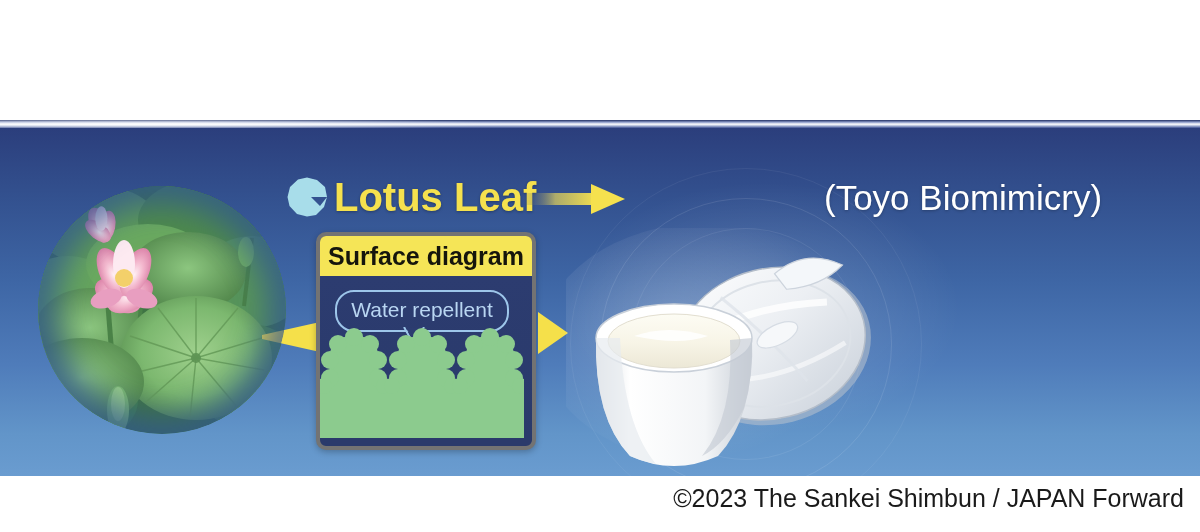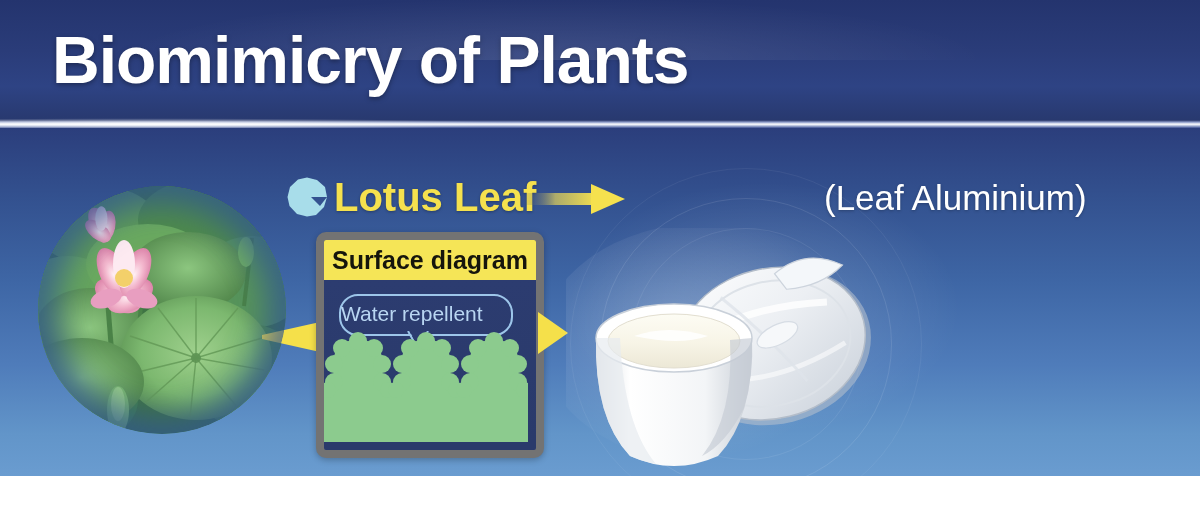--- a/index.html
+++ b/index.html
@@ -100,38 +100,38 @@
   }
   .company-label{
     position:absolute;left:824px;top:173px;
     color:#ffffff;font-size:35px;line-height:50px;font-weight:normal;white-space:nowrap;
     text-shadow:0 1px 3px rgba(0,0,0,.25);
   }
 
   
   .diagram{
     position:absolute;left:316px;top:232px;width:212px;height:210px;
-    border:8px solid #737373;border-radius:10px;
+    border:4px solid #737373;border-radius:10px;
     background:#2a3a6b;overflow:hidden;
     box-shadow:0 2px 6px rgba(0,0,0,.25);
   }
   .diagram-head{
     position:absolute;left:0;top:0;width:100%;height:40px;
     background:#f5e557;
     color:#15150c;font-size:25px;line-height:40px;font-weight:bold;text-align:center;
   }
   .diagram-body{
     position:absolute;left:0;top:40px;width:100%;height:162px;
     background:linear-gradient(180deg,#2c3c70 0%,#2a3a6b 100%);
     overflow:hidden;
   }
   .bubble{
     position:absolute;left:15px;top:14px;width:170px;height:38px;
     border:2px solid #9dc6ea;border-radius:19px;
-    color:#b9d6f2;font-size:21px;line-height:36px;text-align:left;
+    color:#b9d6f2;font-size:21px;line-height:36px;text-align:center;
     white-space:nowrap;
   }
   .bubble-tail{position:absolute;left:82px;top:51px;width:24px;height:20px;}
   .cilia-svg{position:absolute;left:0;bottom:0;}
 
   
   .tri{position:absolute;left:538px;top:312px;width:30px;height:42px;}
 
   
   .yogurt{position:absolute;left:566px;top:228px;width:330px;height:250px;}
@@ -141,23 +141,20 @@
     position:absolute;left:902px;top:244px;width:292px;
     color:#ffffff;font-size:22.5px;line-height:34px;
   }
   .desc b{color:#f5e14e;font-weight:bold;font-size:25px;}
 </style>
 </head>
 <body>
 
 <div class="poster">
 
-  <div class="header">
-    <div class="title">Biomimicry of Plants</div>
-  </div>
   <div class="divider"></div>
   <div class="divider-glow"></div>
 
   <div class="stage">
     <div class="stage-glow"></div>
     <div class="ring r3"></div>
     <div class="ring r1"></div>
     <div class="ring r2"></div>
   </div>
 
@@ -263,21 +260,21 @@
       <linearGradient id="arrg" x1="0" y1="0" x2="1" y2="0">
         <stop offset="0%" stop-color="#2e4384" stop-opacity="0"></stop>
         <stop offset="45%" stop-color="#d6c95e" stop-opacity="0.75"></stop>
         <stop offset="100%" stop-color="#f5e14e"></stop>
       </linearGradient>
     </defs>
     <rect x="0" y="10" width="76" height="12" fill="url(#arrg)"></rect>
     <polygon points="70,1 104,16 70,31" fill="#f5e14e"></polygon>
   </svg>
 
-  <div class="company-label">(Leaf Aluminium)</div>
+  <div class="company-label">(Toyo Biomimicry)</div>
 
   <div class="diagram">
     <div class="diagram-head">Surface diagram</div>
     <div class="diagram-body">
       <div class="bubble">Water repellent</div>
       <svg class="bubble-tail" viewBox="0 0 24 20">
         <path d="M2 0 L12 18 L22 0" fill="none" stroke="#9dc6ea" stroke-width="2"></path>
         <path d="M4 1 L12 15 L20 1 Z" fill="#2c3c70"></path>
       </svg>
       <svg class="cilia-svg" width="204" height="120" viewBox="0 0 204 120">
@@ -381,14 +378,15 @@
 
       <path d="M-40 -62 Q-6 -74 34 -62 Q6 -52 -40 -62 Z" fill="#ffffff" opacity="0.85"></path>
 
       <path d="M-78 -60 Q-80 20 -44 58 Q-30 64 -18 66 Q-50 28 -54 -60 Z" fill="#e7ebef" opacity="0.7"></path>
       <path d="M56 -58 Q60 18 28 58 Q52 46 70 10 Q80 -24 78 -60 Z" fill="#c4cbd4" opacity="0.65"></path>
     </g>
   </svg>
 
 
   <div class="footer"></div>
+  <div class="copyright">©2023 The Sankei Shimbun / JAPAN Forward</div>
 
 </div>
 
 </body></html>

